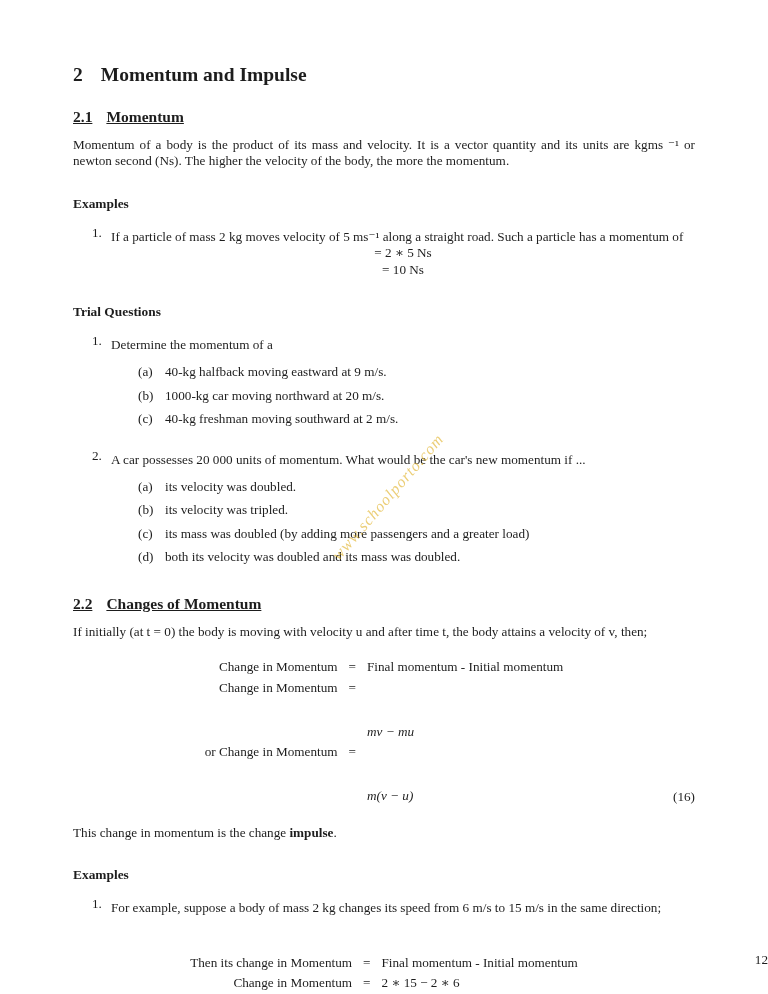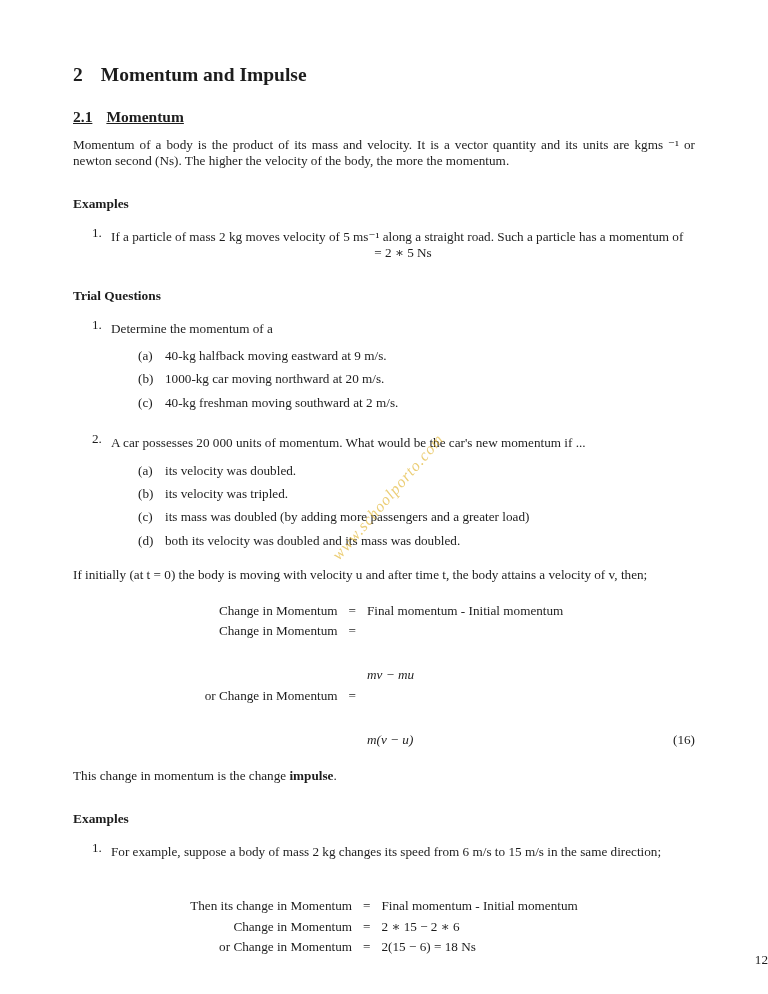--- a/index.html
+++ b/index.html
@@ -136,20 +136,21 @@
     <p class="para">Momentum of a body is the product of its mass and velocity. It is a vector quantity and its units are kgms ⁻¹ or newton second (Ns). The higher the velocity of the body, the more the momentum.</p>
 
     <h3 class="minor">Examples</h3>
 
     <div class="olist">
       <div class="oitem">
         <span class="onum">1.</span>
         <div class="obody">
           <p class="para">If a particle of mass 2 kg moves velocity of 5 ms⁻¹ along a straight road. Such a particle has a momentum of</p>
           <div class="ceq">= 2 ∗ 5 Ns</div>
+          <div class="ceq">= 10 Ns</div>
         </div>
       </div>
     </div>
 
     <h3 class="minor">Trial Questions</h3>
 
     <div class="olist">
 
       <div class="oitem">
         <span class="onum">1.</span>
@@ -192,20 +193,23 @@
             <div class="aitem">
               <span class="alabel">(d)</span>
               <span class="atext">both its velocity was doubled and its mass was doubled.</span>
             </div>
           </div>
         </div>
       </div>
 
     </div>
 
+    <h2 class="sub">
+      <span class="sub-num">2.2</span><span>Changes of Momentum</span>
+    </h2>
 
     <p class="para">If initially (at t = 0) the body is moving with velocity u and after time t, the body attains a velocity of v, then;</p>
 
     <div class="eqn-wrap">
       <div class="eqn-grid">
         <span class="lhs">Change in Momentum</span>
         <span class="eq">=</span>
         <span class="rhs">Final momentum - Initial momentum</span>
 
         <span class="lhs">Change in Momentum</span>

